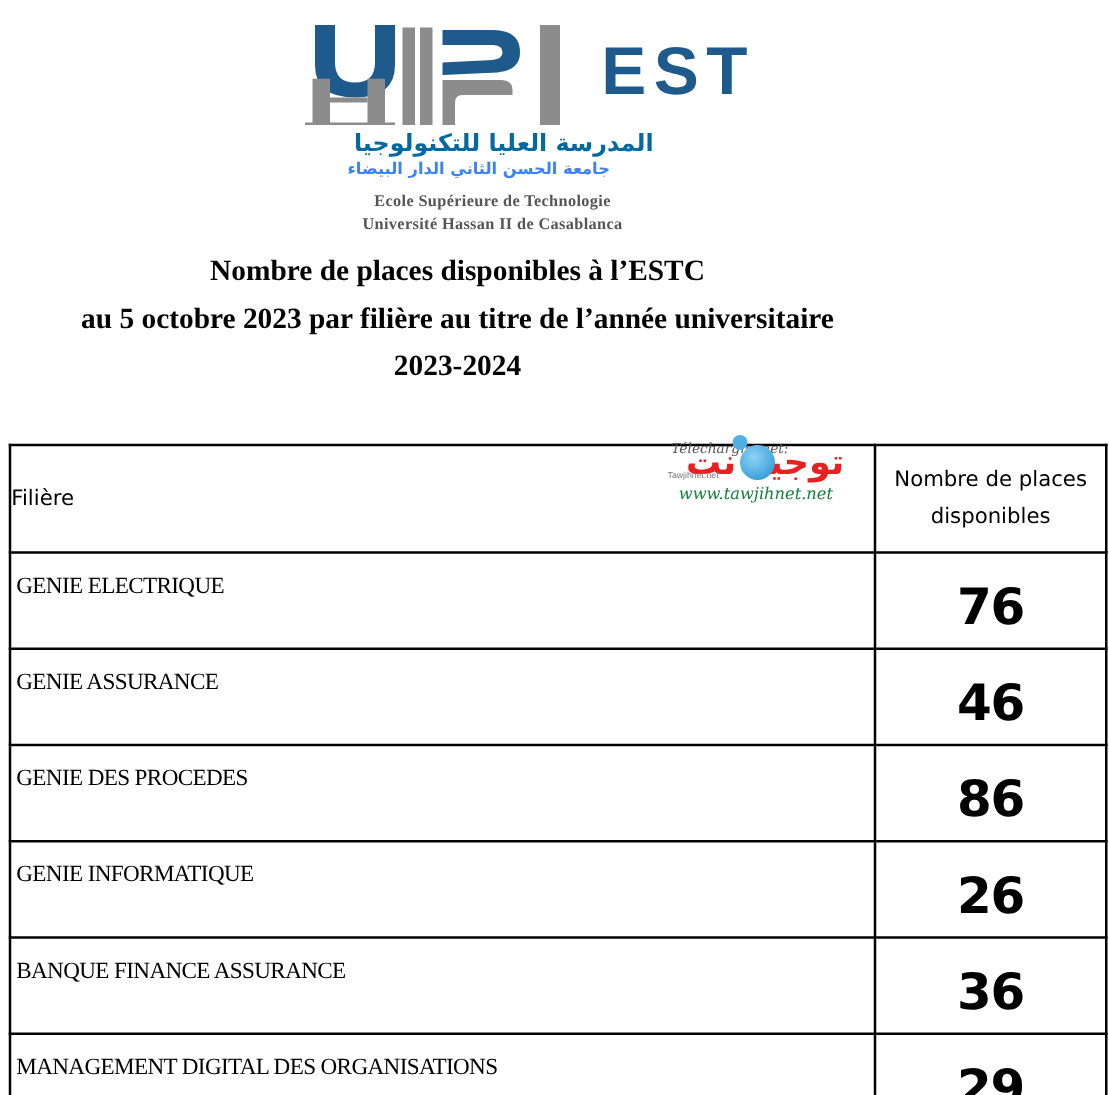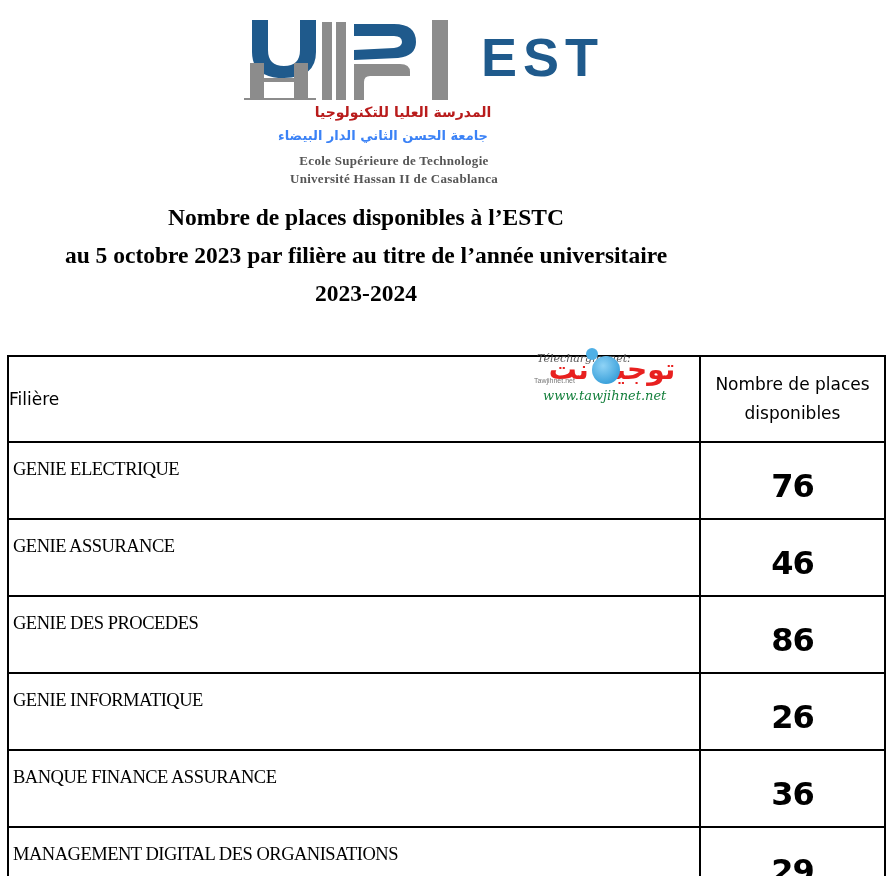--- a/index.html
+++ b/index.html
@@ -3,21 +3,21 @@
 <meta charset="utf-8">
 <style>
   html, body { margin:0; padding:0; background:#ffffff; }
   body { width:887px; height:876px; position:relative; overflow:hidden; font-family:"Liberation Serif", serif; color:#000; }
 
   
   .logo { position:absolute; left:238px; top:16px; width:390px; height:178px; }
   .logo-mark { position:absolute; left:0; top:2px; width:210px; height:82px; }
   .logo-est { position:absolute; left:243px; top:14px; font-family:"Liberation Sans", sans-serif; font-weight:bold; font-size:54px; letter-spacing:6px; color:#1f5a8c; line-height:1; }
   .logo-ar1, .logo-ar2 { position:absolute; width:390px; text-align:center; font-family:"DejaVu Sans", sans-serif; font-weight:bold; color:#1f5a8c; direction:rtl; }
-  .logo-ar1 { top:88px; left:-30px; font-size:14px; color:#b91c1c; }
+  .logo-ar1 { top:88px; left:-30px; font-size:19px; color:#0369a1; }
   .logo-ar2 { top:112px; left:-50px; font-size:13px; color:#3b82f6; }
   .logo-fr1, .logo-fr2 { position:absolute; width:400px; text-align:center; font-family:"Liberation Serif", serif; font-weight:bold; color:#555; font-size:13px; letter-spacing:0.3px; }
   .logo-fr1 { top:137px; left:-44px; }
   .logo-fr2 { top:155px; left:-44px; }
 
   
   .title { position:absolute; left:0; top:198px; width:732px; text-align:center; font-family:"Liberation Serif", serif; font-weight:bold; font-size:23.5px; line-height:38px; }
 
   
   .wm-label { position:absolute; left:537px; top:352px; font-family:"DejaVu Serif", serif; font-style:italic; font-size:11px; color:#555; }
@@ -29,21 +29,21 @@
   .wm-url { position:absolute; left:11px; top:36px; font-family:"DejaVu Serif", serif; font-style:italic; font-size:13px; color:#15803d; }
 
   
   .tbl { position:absolute; left:7px; top:355px; border-collapse:collapse; }
   .tbl td, .tbl th { border:2px solid #000; padding:0; }
   .tbl th { height:84px; font-family:"DejaVu Sans", sans-serif; font-weight:normal; font-size:17px; }
   .th-filiere { width:690px; text-align:left; vertical-align:middle; padding-top:4px;margin-top:34px; }
   .th-places { width:183px; text-align:center; line-height:29px; }
   .tbl td { height:59px; }
   .td-name { font-family:"Liberation Serif", serif; font-size:18.5px; vertical-align:top; padding:16px 0 0 4px !important; letter-spacing:-0.5px; }
-  .td-val { text-align:center; font-family:"DejaVu Sans", sans-serif; font-weight:bold; font-size:32px; vertical-align:middle; padding-top:10px !important; letter-spacing:-1px; }
+  .td-val { text-align:center; font-family:"DejaVu Sans", sans-serif; font-weight:bold; font-size:40px; vertical-align:middle; padding-top:10px !important; letter-spacing:-1px; }
 </style>
 </head>
 <body>
 
 <div class="logo">
   <svg class="logo-mark" viewBox="0 0 210 82">
 
     <path d="M14 2 h16 v30 q0 16 16 16 q16 0 16 -16 v-30 h16 v32 q0 26 -32 26 q-32 0 -32 -26 z" fill="#1f5a8c"></path>
 
     <rect x="12" y="45" width="14" height="37" fill="#8c8c8c"></rect>

